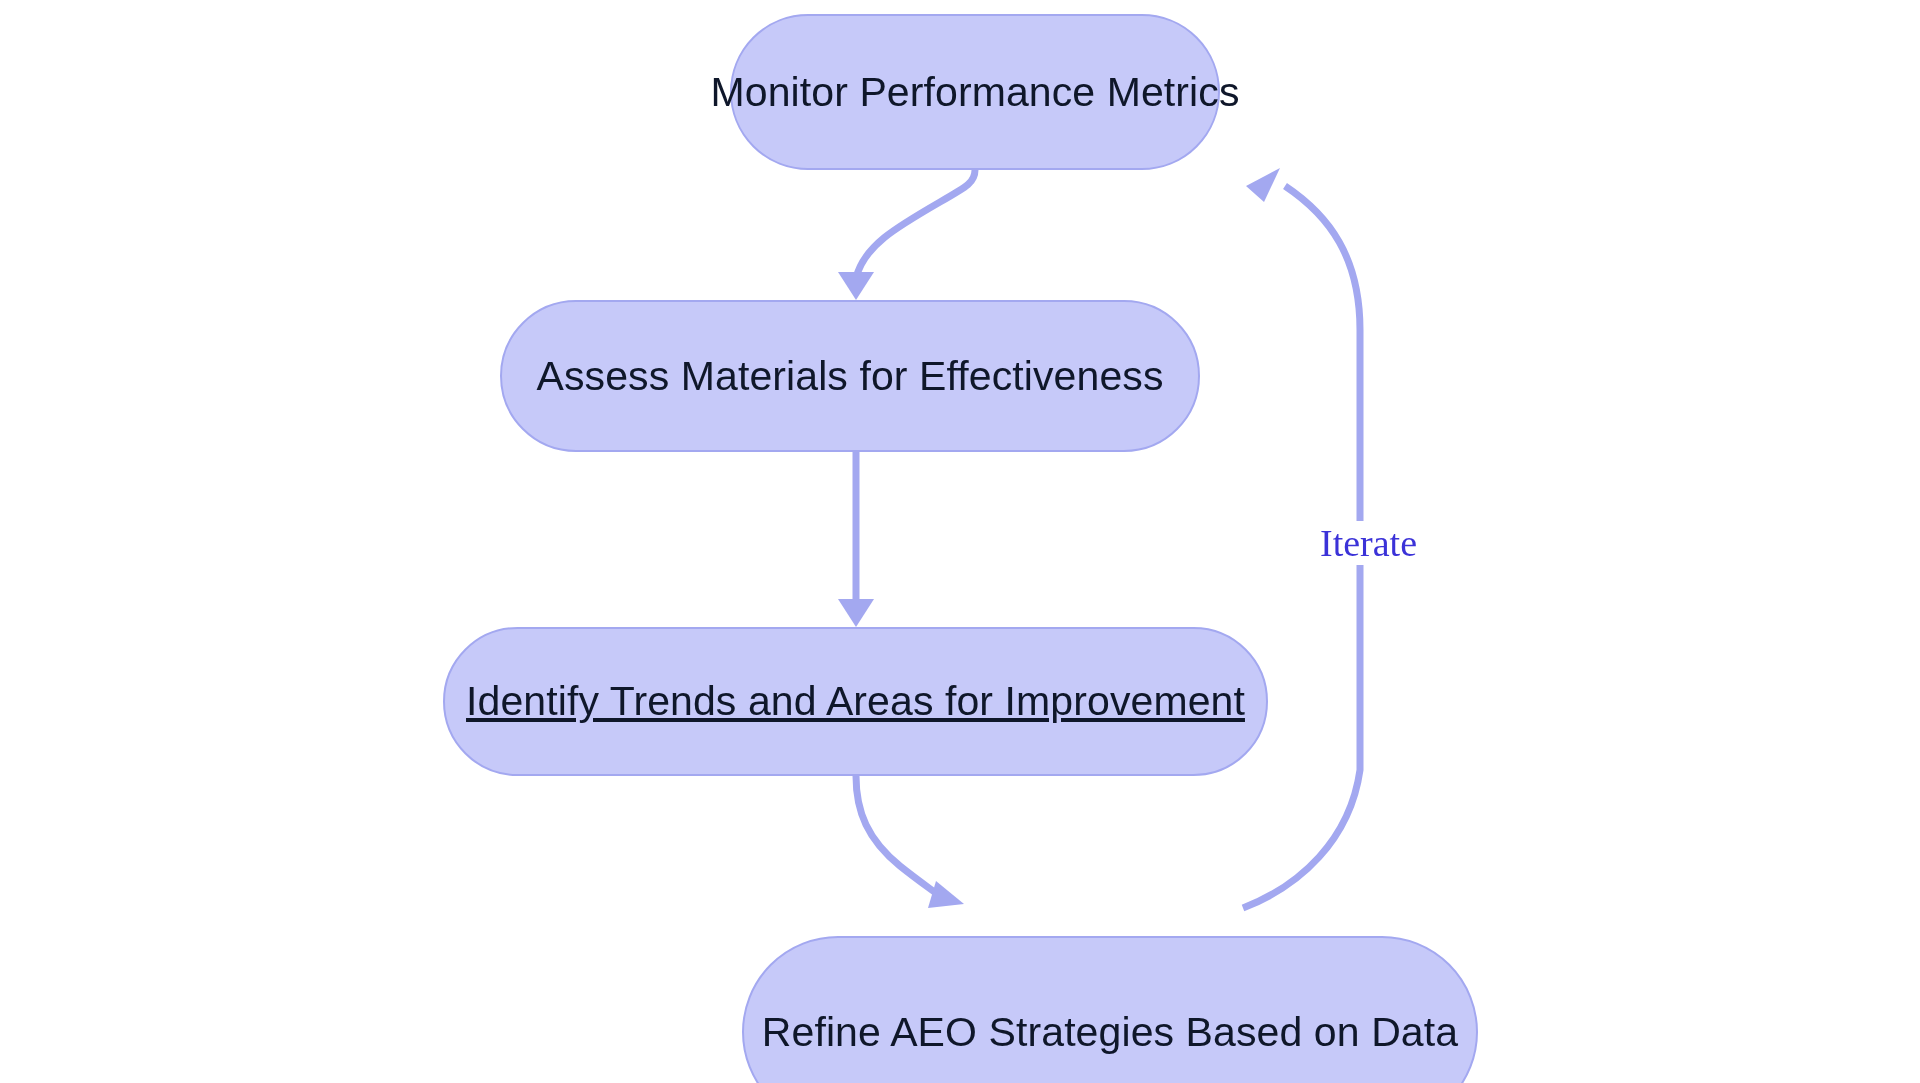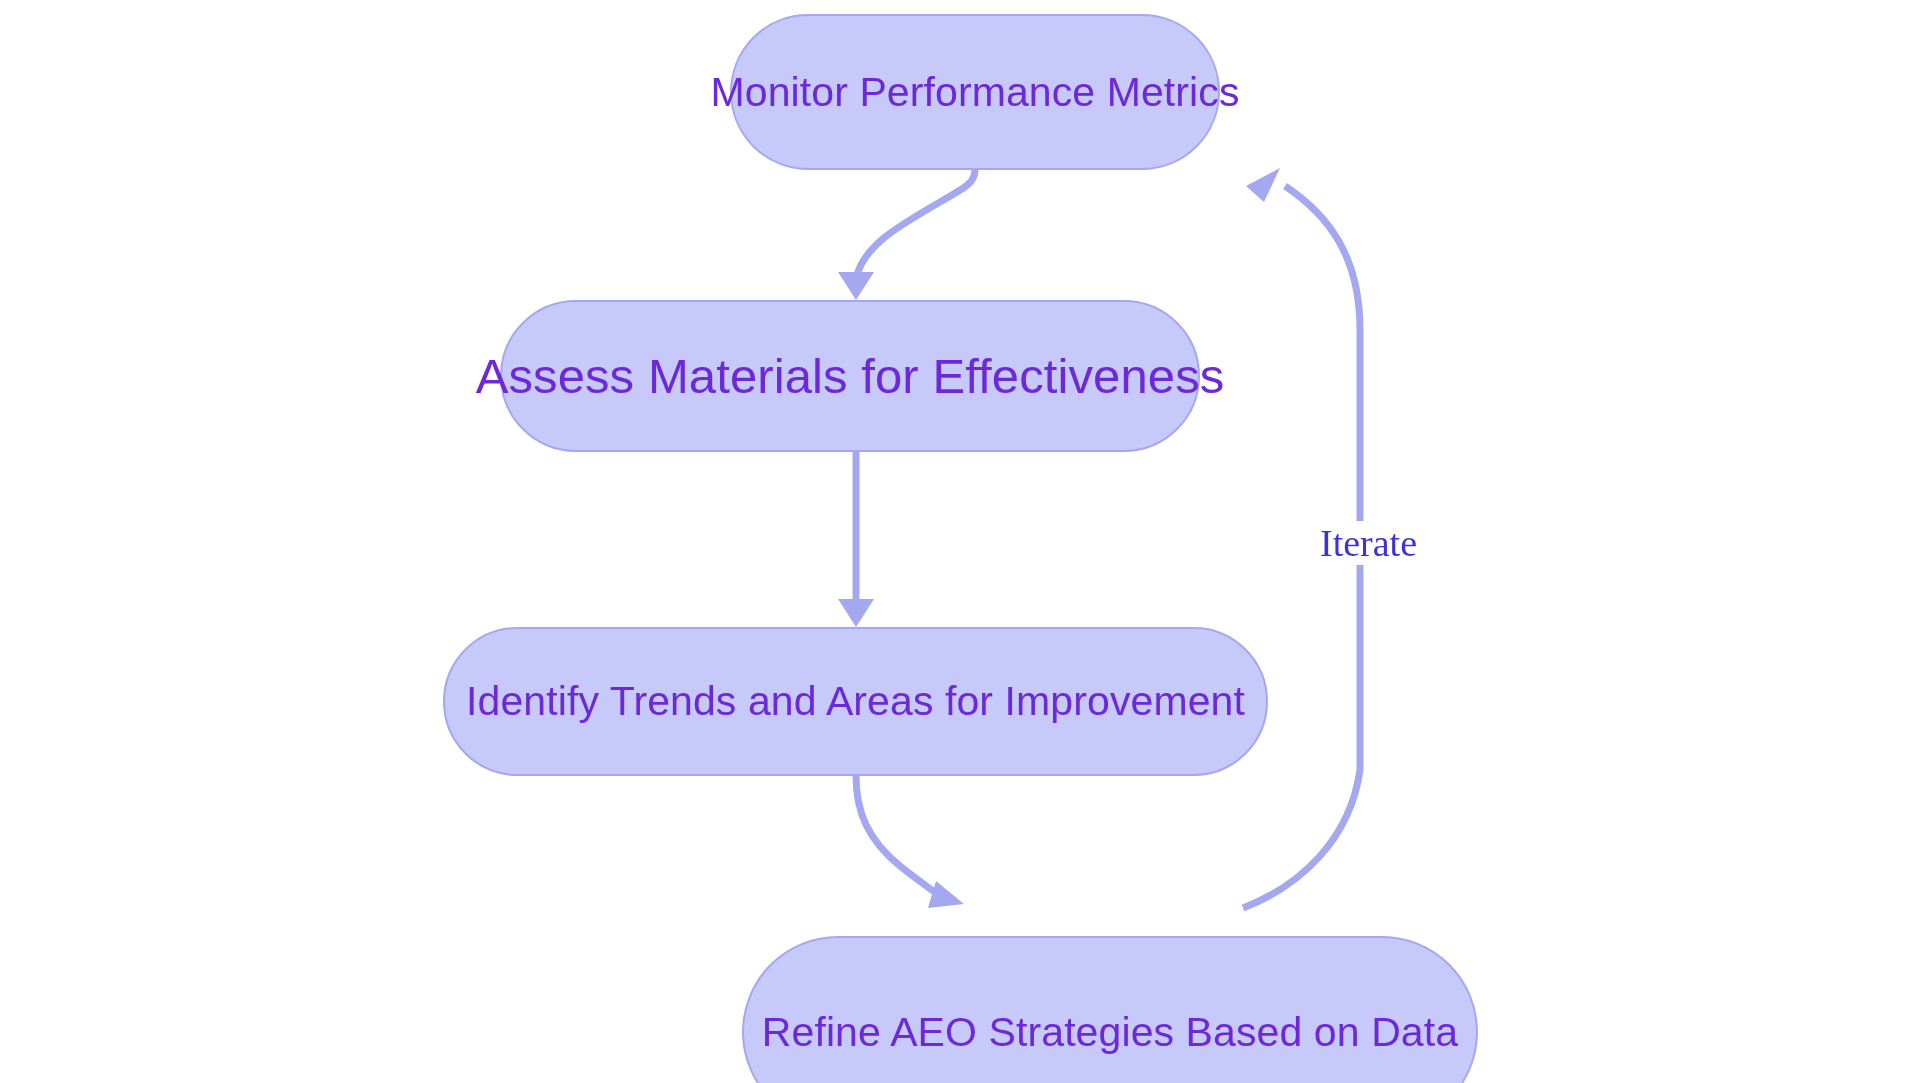--- a/index.html
+++ b/index.html
@@ -45,43 +45,43 @@
     border-radius: 999px;
     display: flex;
     align-items: center;
     justify-content: center;
     color: #3b32d8;
     letter-spacing: 0.1px;
     white-space: nowrap;
     user-select: none;
   }
   .node-label {
-    color: #6d28d9;
+    color: #0f172a;
     font-weight: 400;
     line-height: 1;
     text-align: right;
   }
   .edge-label {
     position: absolute;
     color: #3b32d8;
     font-size: 38px;
     line-height: 1;
     background: #ffffff;
     padding: 3px 7px;
     white-space: nowrap;
     user-select: none;
   }
   
   #node-monitor  { left: 730px;  top: 14px;   width: 490px;  height: 156px; }
   #node-assess   { left: 500px;  top: 300px;  width: 700px;  height: 152px; }
   #node-identify { left: 443px;  top: 627px;  width: 825px;  height: 149px; }
   #node-refine   { left: 742px;  top: 936px;  width: 736px;  height: 192px; }
   #node-monitor  .node-label { font-size: 41px; }
-  #node-assess   .node-label { font-size: 49px; }
-  #node-identify .node-label { font-size: 41px; }
+  #node-assess   .node-label { font-size: 41px; }
+  #node-identify .node-label { font-size: 41px; text-decoration: underline; }
   #node-refine   .node-label { font-size: 41px; }
   #edge-label-iterate { left: 1313px; top: 521px; font-family: Liberation Serif, serif; }
 </style>
 </head>
 <body>
 
 <div id="flow-canvas">
 
   <svg id="edge-layer" viewBox="0 0 1920 1083" xmlns="http://www.w3.org/2000/svg" aria-hidden="true">
 

